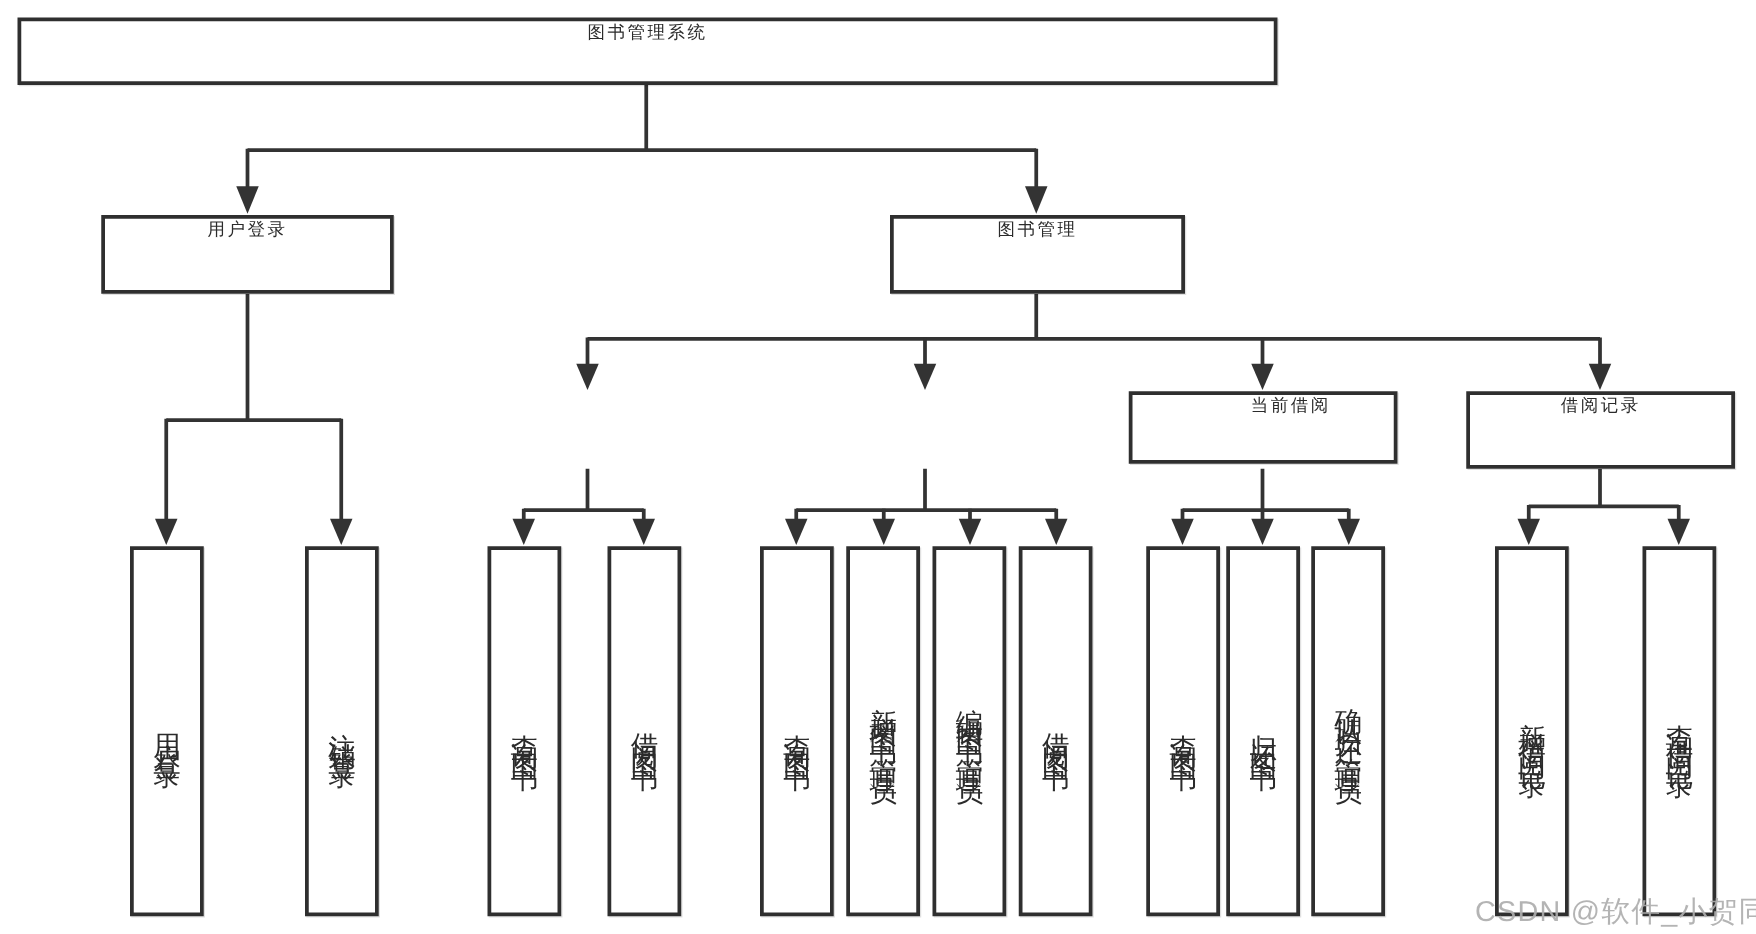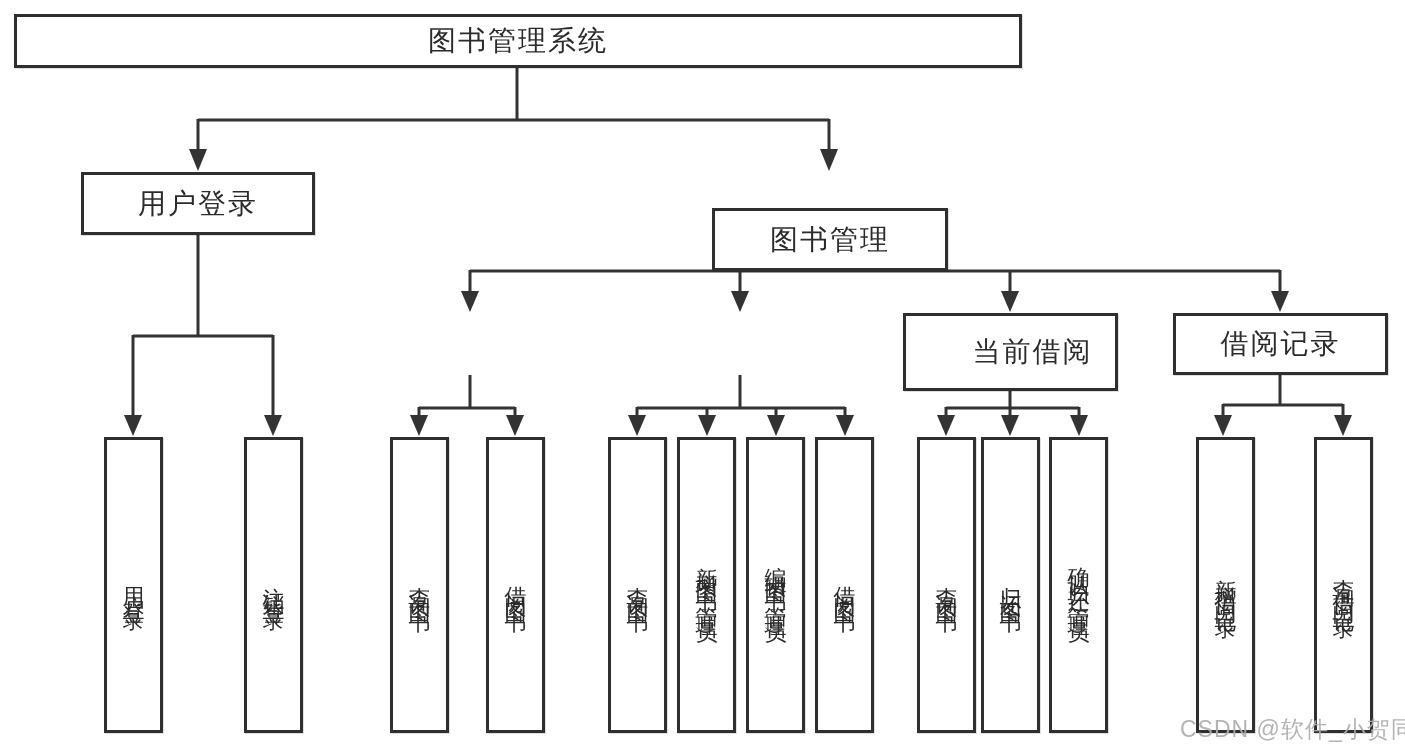--- a/index.html
+++ b/index.html
@@ -20,23 +20,23 @@
     left: 0; top: 0;
     width: 1405px; height: 747px;
     pointer-events: none;
   }
   .hbox {
     position: absolute;
     box-sizing: border-box;
     border: 3px solid #2f2f2f;
     background: #ffffff;
     display: flex;
-    align-items: center;
+    align-items: flex-start;
     justify-content: center;
-    font-size: 28px;
+    font-size: 14px;
     letter-spacing: 2px;
     color: #2b2b2b;
     box-shadow: 1px 1px 0 rgba(0,0,0,0.12);
   }
   .vbox {
     position: absolute;
     box-sizing: border-box;
     top: 437px;
     width: 59px;
     height: 296px;
@@ -52,24 +52,24 @@
     text-orientation: mixed;
     white-space: nowrap;
     font-size: 22px;
     letter-spacing: 8px;
     line-height: 1;
     color: #2b2b2b;
   }
   
   .root  { left: 14px;  top: 14px;  width: 1008px; height: 54px; }
   .b-user{ left: 81px;  top: 172px; width: 234px;  height: 63px; }
-  .b-book{ left: 712px; top: 172px; width: 236px;  height: 63px; margin-top: 36px; }
+  .b-book{ left: 712px; top: 172px; width: 236px;  height: 63px; }
   .l3-0  { left: 363px; top: 313px; width: 215px;  height: 62px; }
   .l3-1  { left: 633px; top: 313px; width: 215px;  height: 62px; }
-  .l3-2  { left: 903px; top: 313px; width: 215px;  height: 78px; padding-left: 44px; }
+  .l3-2  { left: 903px; top: 313px; width: 215px;  height: 58px; padding-left: 44px; }
   .l3-3  { left: 1173px;top: 313px; width: 215px;  height: 62px; }
   
   .lf-0  { left: 104px; }
   .lf-1  { left: 244px; }
   .lf-2  { left: 390px; }
   .lf-3  { left: 486px; }
   .lf-4  { left: 608px; }
   .lf-5  { left: 677px; }
   .lf-6  { left: 746px; }
   .lf-7  { left: 815px; }

